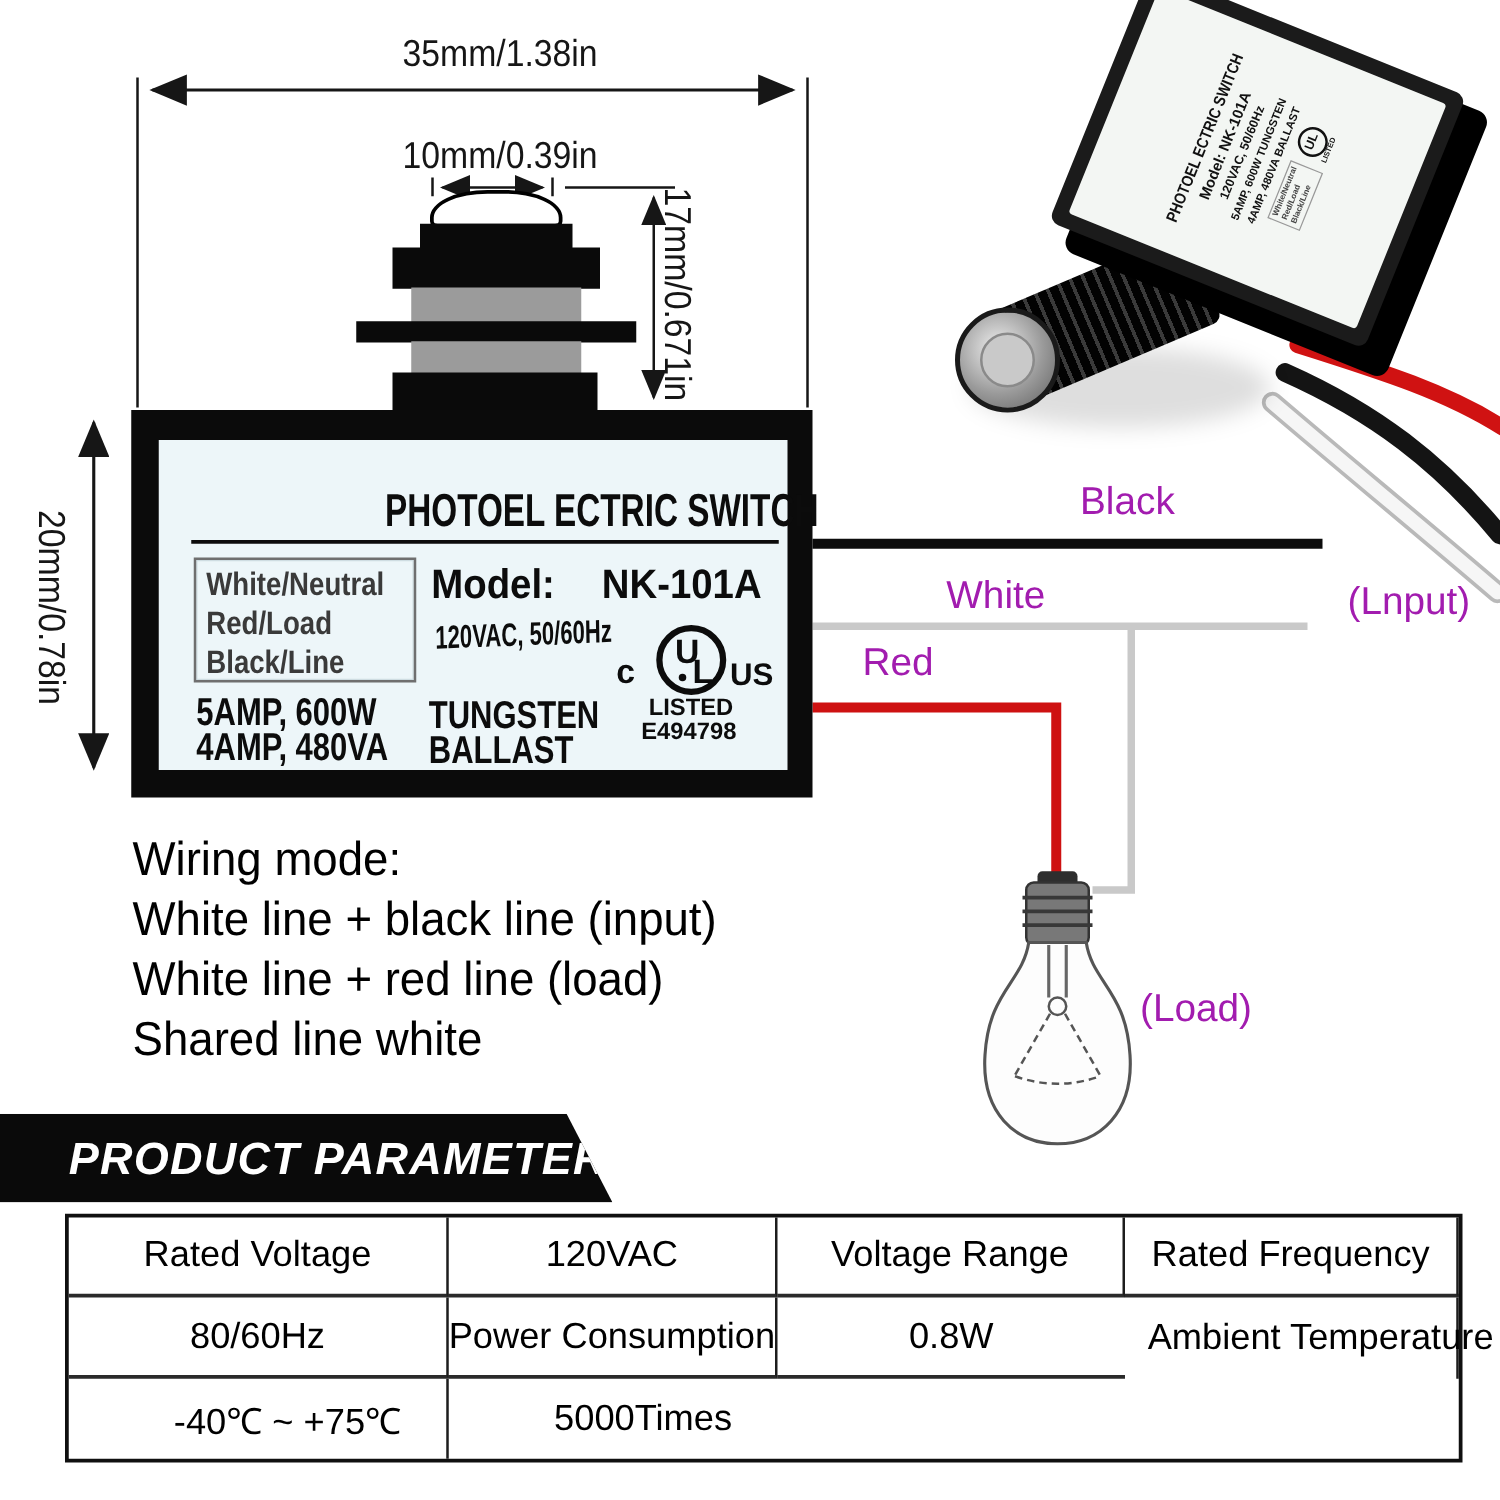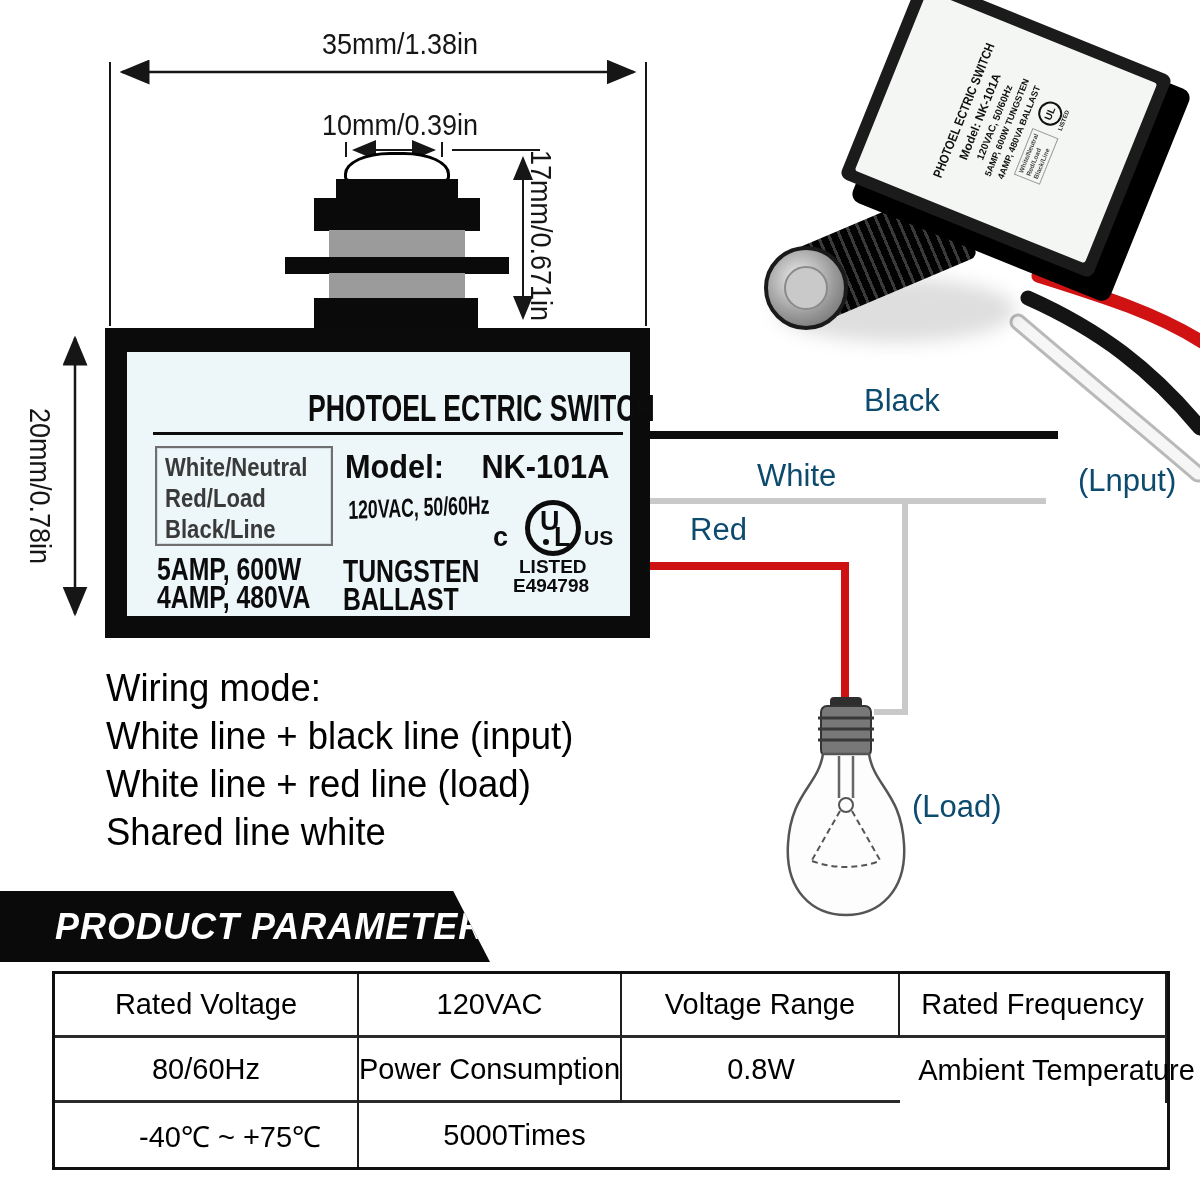--- a/index.html
+++ b/index.html
@@ -29,21 +29,21 @@
                  line-height:31px; transform:scaleX(.85); transform-origin:0 0; }
   .lbl-model { font-size:33px; transform:scaleX(.93); }
   .lbl-rating { font-size:26px; transform:scaleX(.68) rotate(-1.5deg); }
   .lbl-amp { font-size:31px; transform:scaleX(.8); }
   .ul-circle { position:absolute; width:56px; height:56px; border:5px solid #0c0c0c; border-radius:50%; }
   .ul-circle span { position:absolute; font-weight:700; font-size:27px; color:#0c0c0c; }
   .ul-dot { position:absolute; width:6px; height:6px; background:#0c0c0c; border-radius:50%; }
   .lbl-small { font-size:19px; }
 
   
-  .wire-label { position:absolute; z-index:2; font-size:31px; color:#0c4a6e; white-space:nowrap; }
+  .wire-label { position:absolute; z-index:2; font-size:31px; color:#a21caf; white-space:nowrap; }
 
   
   .wmode { position:absolute; z-index:2; font-size:38px; color:#000; line-height:48px;
            transform:scaleX(.96); transform-origin:0 0; white-space:nowrap; }
 
   
   .banner { position:absolute; z-index:2; background:#0a0a0a;
             clip-path:polygon(0 0, 92.5% 0, 100% 100%, 0 100%); }
   .banner span { position:absolute; left:55px; top:0; line-height:71px; color:#fff;
                  font-style:italic; font-weight:700; font-size:36px; letter-spacing:1px; white-space:nowrap; }
@@ -171,21 +171,21 @@
     <div class="t lbl-amp" style="left:30px; top:228px;">4AMP, 480VA</div>
     <div class="t lbl-amp" style="left:216px; top:202px;">TUNGSTEN</div>
     <div class="t lbl-amp" style="left:216px; top:230px;">BALLAST</div>
 
     <div class="ul-circle" style="left:398px; top:148px;">
       <span style="left:10px; top:1px;">U</span>
       <span style="left:24px; top:17px;">L</span>
       <span class="ul-dot" style="left:13px; top:34px;"></span>
     </div>
     <div class="t" style="left:366px; top:170px; font-size:27px;">c</div>
-    <div class="t" style="left:457px; top:174px; font-size:21px;">US</div>
+    <div class="t" style="left:457px; top:174px; font-size:25px;">US</div>
     <div class="t lbl-small" style="left:392px; top:204px;">LISTED</div>
     <div class="t lbl-small" style="left:386px; top:223px;">E494798</div>
   </div>
 
   <div class="photo" style="left:770px; top:0; width:430px; height:400px;">
     <div class="photo-shadow"></div>
     <div class="barrel"></div>
     <div class="tip">
         <div class="tip-inner"></div>
       </div>

